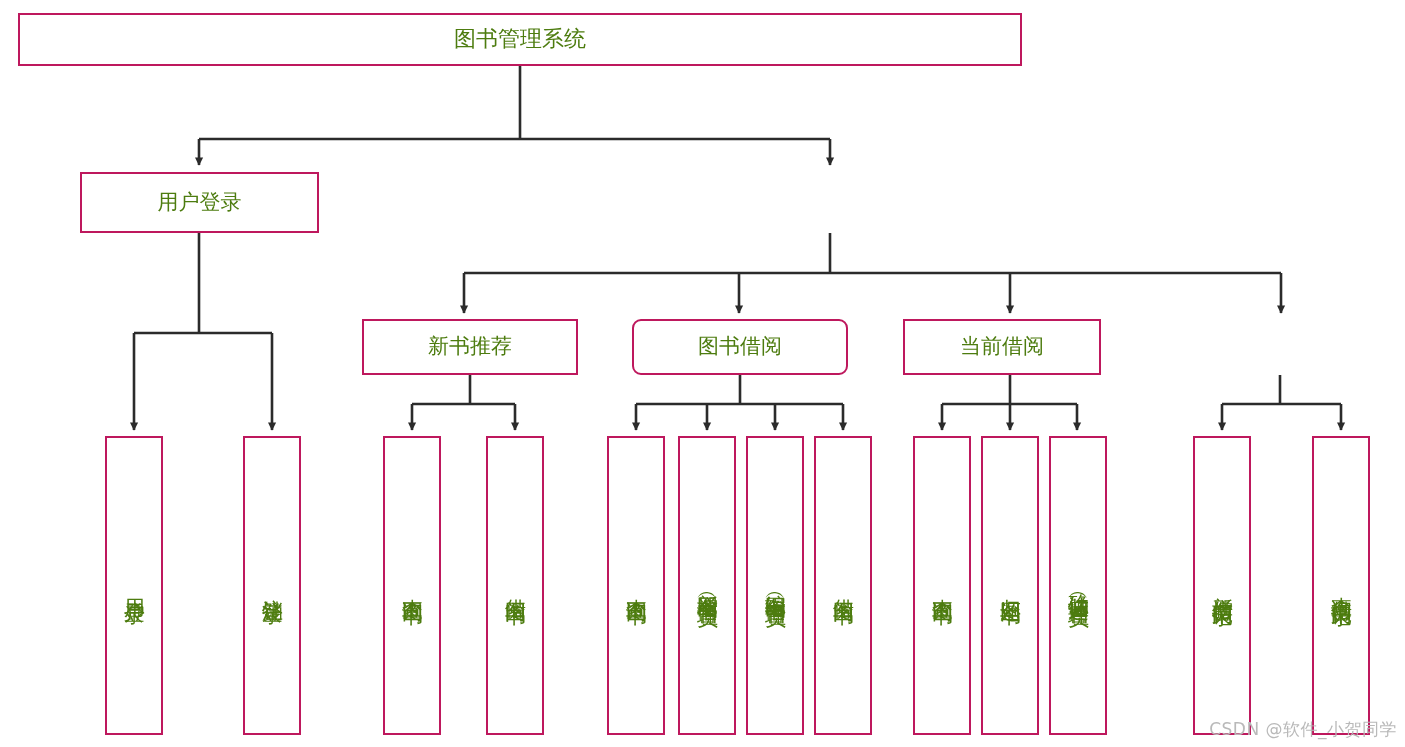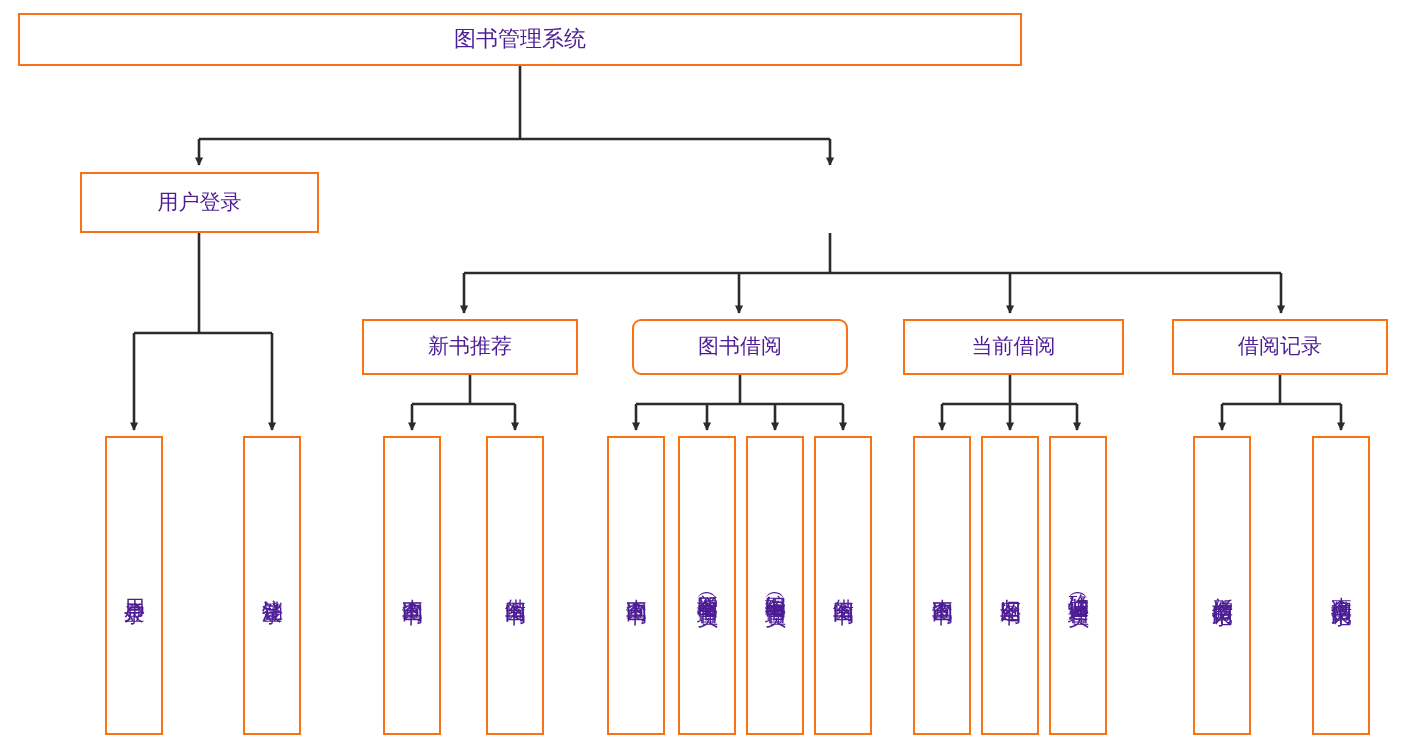--- a/index.html
+++ b/index.html
@@ -20,26 +20,26 @@
   #diagram-svg {
     position: absolute;
     left: 0;
     top: 0;
     width: 1405px;
     height: 747px;
   }
   .node {
     position: absolute;
     box-sizing: border-box;
-    border: 2px solid #f97316;
+    border: 2px solid #be185d;
     background: #ffffff;
     display: flex;
     align-items: center;
     justify-content: center;
-    color: #4c1d95;
+    color: #4d7c0f;
   }
   .node-label {
     display: block;
     text-align: center;
     line-height: 1.22;
     white-space: pre;
   }
   .node-root .node-label { font-size: 22px; }
   .node-l1 .node-label { font-size: 21px; }
   .node-l2 .node-label { font-size: 21px; text-align: center; }
@@ -139,27 +139,24 @@
 
 
   <div class="node node-l2" style="left:362px; top:319px; width:216px; height:56px;">
     <span class="node-label">新书推荐</span>
   </div>
 
   <div class="node node-l2" style="left:632px; top:319px; width:216px; height:56px;border-radius:9px;">
     <span class="node-label">图书借阅</span>
   </div>
 
-  <div class="node node-l2" style="left:903px; top:319px; width:221px; height:56px;">
+  <div class="node node-l2" style="left:903px; top:319px; width:198px; height:56px;">
     <span class="node-label">当前借阅</span>
   </div>
 
-  <div class="node node-l2" style="left:1172px; top:319px; width:216px; height:56px;">
-    <span class="node-label">借阅记录</span>
-  </div>
 
   <div class="node node-leaf" style="left:105px; top:436px; width:58px; height:299px;">
     <div class="leaf-inner">
       <span class="node-label">用户登录</span>
     </div>
   </div>
 
   <div class="node node-leaf" style="left:243px; top:436px; width:58px; height:299px;">
     <div class="leaf-inner">
       <span class="node-label">注销登录</span>
@@ -225,14 +222,15 @@
       <span class="node-label">新增借阅记录</span>
     </div>
   </div>
 
   <div class="node node-leaf" style="left:1312px; top:436px; width:58px; height:299px;">
     <div class="leaf-inner">
       <span class="node-label">查询借阅记录</span>
     </div>
   </div>
 
+  <div class="watermark">CSDN @软件_小贺同学</div>
 
 </div>
 
 </body></html>

